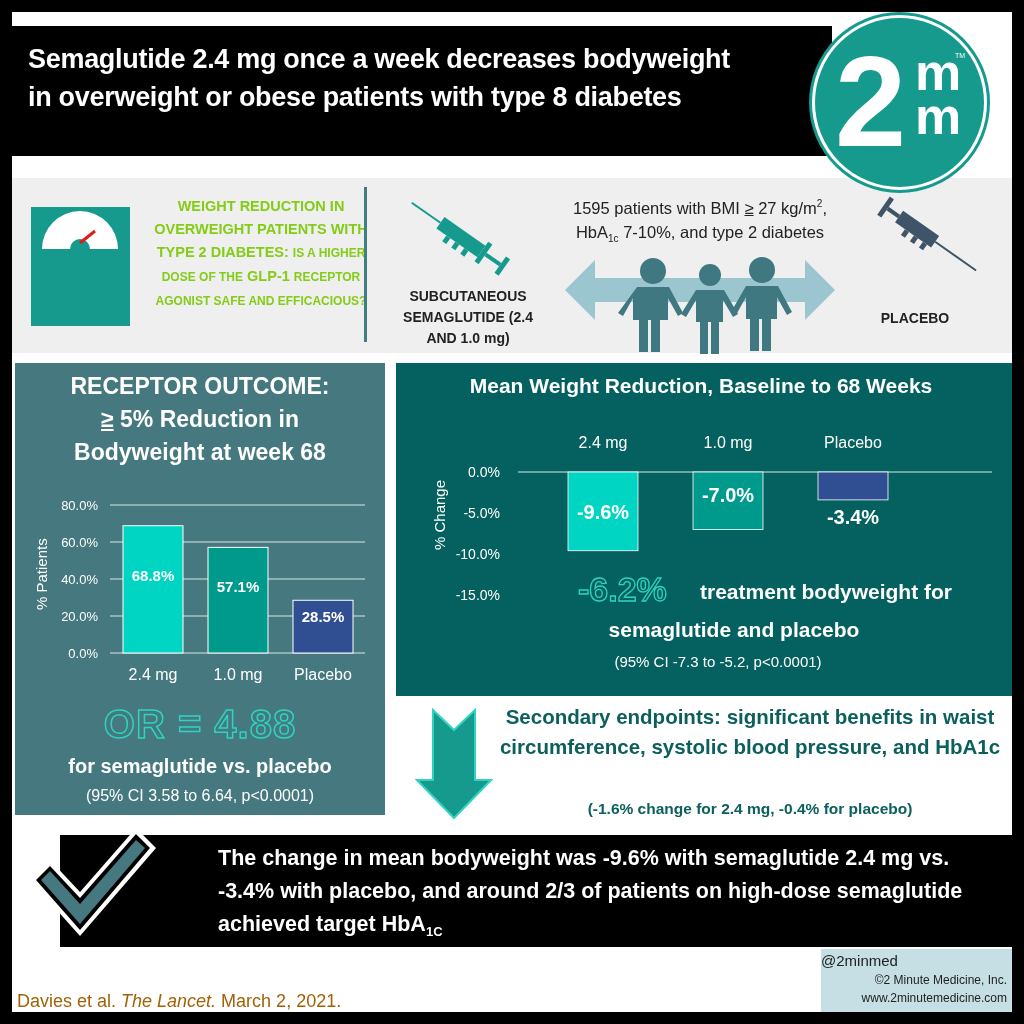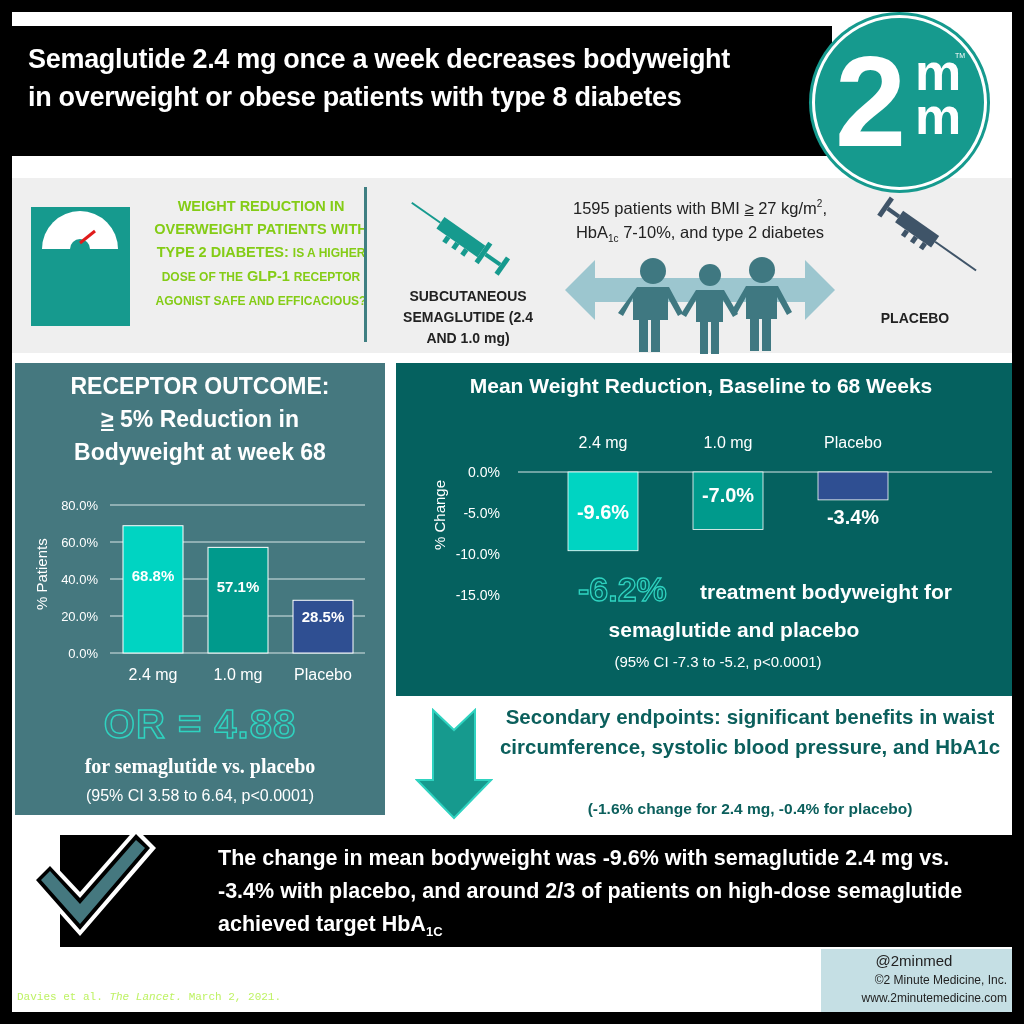--- a/index.html
+++ b/index.html
@@ -20,45 +20,45 @@
   .question .sm { font-size: 12px; }
   .divider { left: 364px; top: 187px; width: 3px; height: 155px; background: #3f7f82; }
   .criteria { left: 530px; top: 192px; width: 340px; text-align: center; color: #222; font-size: 16.5px; line-height: 24px; }
   .subq-label { left: 398px; top: 286px; width: 140px; text-align: center; font-weight: bold; color: #222; font-size: 14px; line-height: 21px; }
   .placebo-label { left: 860px; top: 310px; width: 110px; text-align: center; font-weight: bold; color: #222; font-size: 14px; }
 
   .left-panel { left: 15px; top: 363px; width: 370px; height: 452px; background: #45787f; }
   .lp-title { left: 15px; top: 370px; width: 370px; text-align: center; color: #fff; font-weight: bold; font-size: 23px; line-height: 33px; }
   .chart1 { left: 20px; top: 490px; width: 360px; height: 200px; }
   .or-text { left: 15px; top: 702px; width: 370px; text-align: center; font-size: 40px; font-weight: bold; color: #45787f; -webkit-text-stroke: 1.5px #2fd3c0; letter-spacing: 1px; }
-  .or-sub { left: 15px; top: 755px; width: 370px; text-align: center; color: #fff; font-weight: bold; font-size: 20px; font-family: Liberation Serif, serif; }
+  .or-sub { left: 15px; top: 755px; width: 370px; text-align: center; color: #fff; font-weight: bold; font-size: 20px; }
   .or-ci { left: 15px; top: 787px; width: 370px; text-align: center; color: #fff; font-size: 16px; }
 
   .right-panel { left: 396px; top: 363px; width: 616px; height: 333px; background: #05615f; }
   .rp-title { left: 396px; top: 374px; width: 610px; text-align: center; color: #fff; font-weight: bold; font-size: 21px; }
   .chart2 { left: 400px; top: 420px; width: 610px; height: 200px; }
   .diff-big { left: 578px; top: 570px; font-size: 34px; font-weight: bold; color: #05615f; -webkit-text-stroke: 1.3px #2fd3c0; }
   .diff-text { left: 700px; top: 580px; color: #fff; font-weight: bold; font-size: 21px; }
   .diff-text2 { left: 396px; top: 618px; width: 616px; text-align: center; padding-left: 60px; color: #fff; font-weight: bold; font-size: 21px; }
   .diff-ci { left: 396px; top: 653px; width: 616px; text-align: center; padding-left: 28px; color: #fff; font-size: 15px; }
 
   .down-arrow { left: 415px; top: 708px; width: 78px; height: 112px; }
   .secondary { left: 495px; top: 702px; width: 510px; text-align: center; color: #0b5f5c; font-weight: bold; font-size: 20.5px; line-height: 30px; }
   .secondary-sub { left: 495px; top: 800px; width: 510px; text-align: center; color: #0b5f5c; font-weight: bold; font-size: 15.5px; }
 
   .bottom-bar { left: 60px; top: 835px; width: 952px; height: 112px; background: #000; }
   .check { left: 28px; top: 820px; width: 130px; height: 120px; }
   .bottom-text { left: 218px; top: 842px; width: 790px; color: #fff; font-weight: bold; font-size: 21.5px; line-height: 33px; }
   .bottom-text sub { font-size: 13px; }
 
   .credit-box { left: 821px; top: 949px; width: 191px; height: 63px; background: #c5dfe4; }
-  .credit-handle { left: 821px; top: 952px; width: 186px; text-align: center; font-size: 15px; color: #222; }
+  .credit-handle { left: 821px; top: 952px; width: 186px; text-align: left; font-size: 15px; color: #222; }
   .credit-co { left: 821px; top: 973px; width: 186px; text-align: right; font-size: 12px; color: #222; }
   .credit-url { left: 821px; top: 991px; width: 186px; text-align: right; font-size: 12px; color: #222; }
-  .citation { left: 17px; top: 991px; font-size: 11px; color: #bef264; font-family: Liberation Mono, monospace; }
+  .citation { left: 17px; top: 991px; font-size: 18px; color: #a16207; }
 
   svg text { font-family: "Liberation Sans", "DejaVu Sans", sans-serif; }
 </style>
 </head>
 <body>
 
 <div class="frame"></div>
 
 <div class="abs title-bar"></div>
 <div class="abs title-text">

